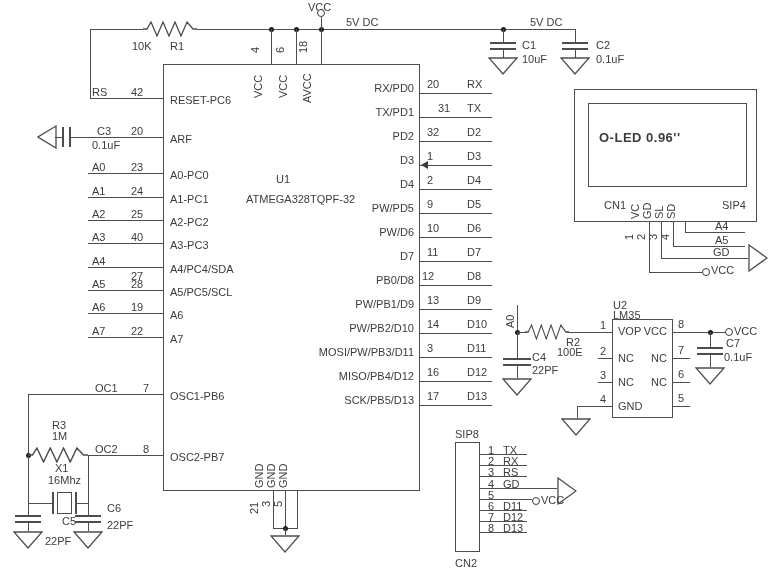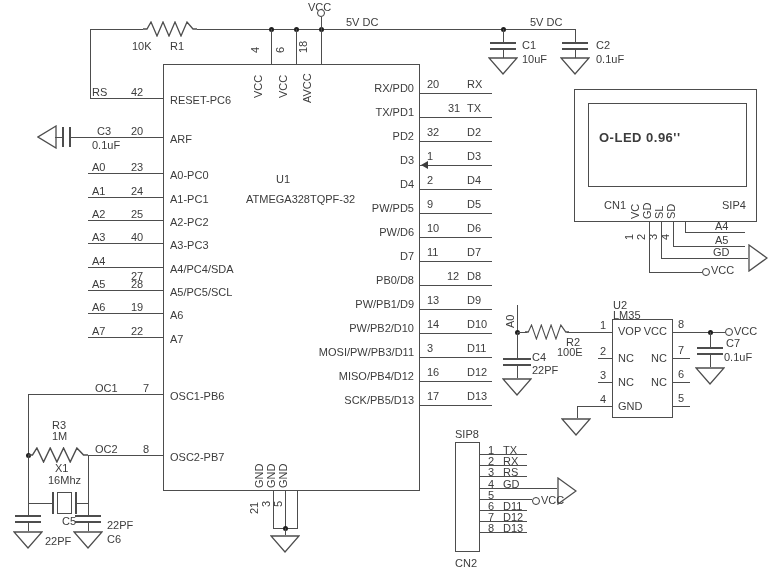--- a/index.html
+++ b/index.html
@@ -179,30 +179,30 @@
   <div class="v" style="left:28px;top:523px;height:8px"></div>
   <div class="v" style="left:88px;top:523px;height:8px"></div>
   <svg class="s" style="left:13px;top:531px" width="30" height="18">
       <path d="M1 1 H29 L15 17 Z" fill="none" stroke="#4d4d4d" stroke-width="1.3"></path>
     </svg>
   <svg class="s" style="left:73px;top:531px" width="30" height="18">
       <path d="M1 1 H29 L15 17 Z" fill="none" stroke="#4d4d4d" stroke-width="1.3"></path>
     </svg>
   <div class="l" style="left:62px;top:515px">C5</div>
   <div class="l" style="left:45px;top:535px">22PF</div>
-  <div class="l" style="left:107px;top:533px">C6</div>
+  <div class="l" style="left:107px;top:502px">C6</div>
   <div class="l" style="left:107px;top:519px">22PF</div>
 
   <div class="l ra" style="right:354px;top:82px">RX/PD0</div>
   <div class="l" style="left:427px;top:78px">20</div>
   <div class="l" style="left:467px;top:78px">RX</div>
   <div class="h" style="left:420px;top:93px;width:72px"></div>
 
   <div class="l ra" style="right:354px;top:106px">TX/PD1</div>
-  <div class="l" style="left:448px;top:102px">31</div>
+  <div class="l" style="left:438px;top:102px">31</div>
   <div class="l" style="left:467px;top:102px">TX</div>
   <div class="h" style="left:420px;top:117px;width:72px"></div>
 
   <div class="l ra" style="right:354px;top:130px">PD2</div>
   <div class="l" style="left:427px;top:126px">32</div>
   <div class="l" style="left:467px;top:126px">D2</div>
   <div class="h" style="left:420px;top:141px;width:72px"></div>
 
   <div class="l ra" style="right:354px;top:154px">D3</div>
   <div class="l" style="left:427px;top:150px">1</div>
@@ -226,21 +226,21 @@
   <div class="l" style="left:427px;top:222px">10</div>
   <div class="l" style="left:467px;top:222px">D6</div>
   <div class="h" style="left:420px;top:237px;width:72px"></div>
 
   <div class="l ra" style="right:354px;top:250px">D7</div>
   <div class="l" style="left:427px;top:246px">11</div>
   <div class="l" style="left:467px;top:246px">D7</div>
   <div class="h" style="left:420px;top:261px;width:72px"></div>
 
   <div class="l ra" style="right:354px;top:274px">PB0/D8</div>
-  <div class="l" style="left:447px;top:270px">12</div>
+  <div class="l" style="left:422px;top:270px">12</div>
   <div class="l" style="left:467px;top:270px">D8</div>
   <div class="h" style="left:420px;top:285px;width:72px"></div>
 
   <div class="l ra" style="right:354px;top:298px">PW/PB1/D9</div>
   <div class="l" style="left:427px;top:294px">13</div>
   <div class="l" style="left:467px;top:294px">D9</div>
   <div class="h" style="left:420px;top:309px;width:72px"></div>
 
   <div class="l ra" style="right:354px;top:322px">PW/PB2/D10</div>
   <div class="l" style="left:427px;top:318px">14</div>

